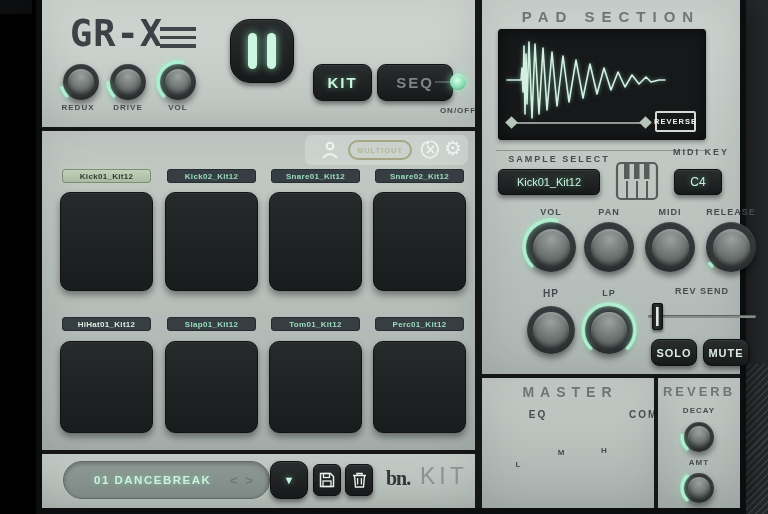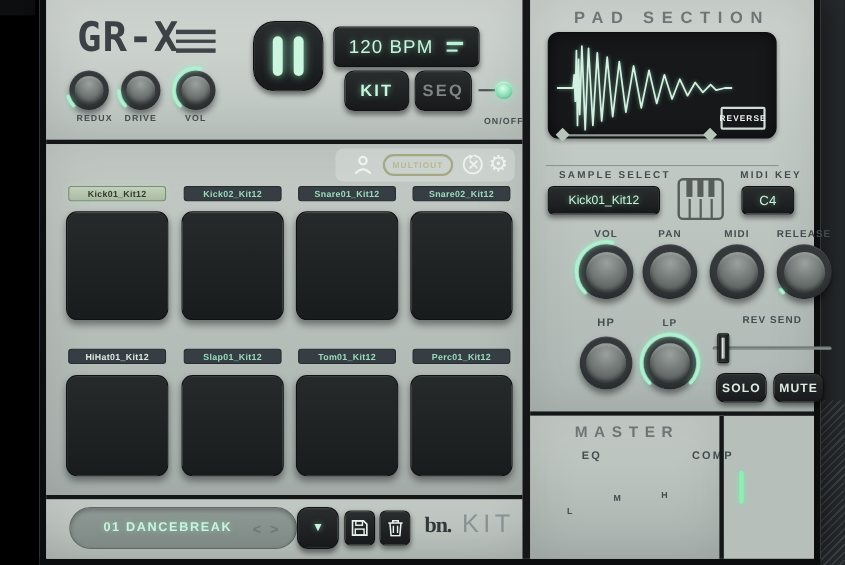--- a/index.html
+++ b/index.html
@@ -102,41 +102,34 @@
             <circle cx="24" cy="24" r="20" pathLength="100" transform="rotate(135 24 24)" stroke-dasharray="12 100"></circle>
           </svg>
         <div class="cap"></div>
       </div>
       <div class="knob" style="left:118px;top:64px;width:36px;height:36px;">
         <svg width="48" height="48" viewBox="0 0 48 48">
             <circle cx="24" cy="24" r="20" pathLength="100" transform="rotate(135 24 24)" stroke-dasharray="41 100"></circle>
           </svg>
         <div class="cap"></div>
       </div>
-      <div class="dimlbl" style="left:14px;top:103px;width:60px;font-size:8px;letter-spacing:1px;">REDUX</div>
+      <div class="dimlbl" style="left:6px;top:103px;width:60px;font-size:8px;letter-spacing:1px;">REDUX</div>
       <div class="dimlbl" style="left:56px;top:103px;width:60px;font-size:8px;letter-spacing:1px;">DRIVE</div>
       <div class="dimlbl" style="left:106px;top:103px;width:60px;font-size:8px;letter-spacing:1px;">VOL</div>
 
       <div class="dk" style="left:188px;top:19px;width:64px;height:64px;border-radius:20px;gap:10px;">
         <div style="width:9px;height:36px;border-radius:5px;background:#cdf6e0;box-shadow:0 0 9px rgba(150,245,200,.8);"></div>
         <div style="width:9px;height:36px;border-radius:5px;background:#cdf6e0;box-shadow:0 0 9px rgba(150,245,200,.8);"></div>
       </div>
 
-      <div class="dk" style="left:261px;top:24px;width:133px;height:37px;border-radius:6px;justify-content:flex-start;padding-left:13px;">
-        <span class="mint" style="font-size:17px;letter-spacing:1px;">120 BPM</span>
-        <span style="margin-left:12px;display:inline-block;">
-          <span style="display:block;width:15px;height:2.5px;background:#b9f2d8;box-shadow:0 0 4px rgba(150,245,200,.7);margin-bottom:4px;"></span>
-          <span style="display:block;width:10px;height:2.5px;background:#b9f2d8;box-shadow:0 0 4px rgba(150,245,200,.7);"></span>
-        </span>
-      </div>
 
       <div class="dk" style="left:271px;top:64px;width:59px;height:37px;">
         <span class="mint" style="font-size:15px;font-weight:bold;letter-spacing:2px;">KIT</span>
       </div>
-      <div class="dk" style="left:335px;top:64px;width:52px;height:37px;">
+      <div class="dk" style="left:335px;top:64px;width:76px;height:37px;">
         <span class="greytx" style="font-size:15px;font-weight:bold;letter-spacing:2px;">SEQ</span>
       </div>
       <div class="abs" style="left:393px;top:81px;width:15px;height:2px;background:#4c5355;"></div>
       <div class="abs" style="left:408px;top:74px;width:16px;height:16px;border-radius:50%;
            background:radial-gradient(circle at 45% 40%, #d9ffe9, #7fd9ae 60%, #3f7c61 100%);
            box-shadow:0 0 8px rgba(140,245,195,.8), inset 0 1px 1px rgba(255,255,255,.6);"></div>
       <div class="dimlbl" style="left:388px;top:106px;width:56px;font-size:8px;letter-spacing:1px;">ON/OFF</div>
     </div>
 
     <div class="divider" style="left:0;top:127px;width:433px;height:4px;"></div>
@@ -236,21 +229,21 @@
       </div>
       <div class="abs" style="left:344px;top:13px;font-size:20px;font-weight:bold;color:#31373a;letter-spacing:-1px;font-family:Liberation Serif, serif;">bn.</div>
       <div class="abs" style="left:378px;top:9px;font-size:23px;color:#8a9193;letter-spacing:4px;">KIT</div>
     </div>
 
     <div class="divider" style="left:433px;top:0;width:7px;height:508px;"></div>
 
     <div class="panel" id="p-right">
       <div class="title" style="left:0;top:8px;width:258px;font-size:15px;letter-spacing:7px;">PAD SECTION</div>
 
-      <div class="abs" style="left:16px;top:29px;width:208px;height:97px;border-radius:10px;background:#16181a;border:1px solid #0b0d0e;box-shadow:inset 0 0 14px rgba(0,0,0,.6), 0 2px 4px rgba(0,0,0,.35);">
+      <div class="abs" style="left:16px;top:29px;width:208px;height:111px;border-radius:3px;background:#16181a;border:1px solid #0b0d0e;box-shadow:inset 0 0 14px rgba(0,0,0,.6), 0 2px 4px rgba(0,0,0,.35);">
         <svg class="abs" style="left:0;top:2px;filter:drop-shadow(0 0 2px rgba(160,240,200,.55));" width="208" height="90" viewBox="0 0 208 90">
           <polyline points="8,48 22,48 23,36 24,60 25,14 26,82 27,22 28,72 30,10 33,86 36,12 40,82 44,16 48,78 53,20 58,74 64,24 70,70 77,28 84,66 91,32 98,62 105,36 112,58 119,40 126,55 133,43 140,52 147,45 152,50 160,48 166,48" fill="none" stroke="#d4f0e3" stroke-width="1.6" stroke-linejoin="round" stroke-linecap="round"></polyline>
         </svg>
         <div class="abs" style="left:14px;top:92px;width:134px;height:2px;background:#8e9a93;"></div>
         <div class="abs" style="left:8px;top:88px;width:9px;height:9px;background:#b7c5bb;transform:rotate(45deg);"></div>
         <div class="abs" style="left:142px;top:88px;width:9px;height:9px;background:#b7c5bb;transform:rotate(45deg);"></div>
         <div class="abs" style="right:9px;bottom:7px;width:41px;height:21px;border:2px solid #d2dbd5;border-radius:2px;display:flex;align-items:center;justify-content:center;">
           <span style="font-size:7.5px;font-weight:bold;letter-spacing:1px;color:#eef4f0;">REVERSE</span>
         </div>
       </div>
@@ -261,21 +254,21 @@
       <div class="dk" style="left:16px;top:169px;width:102px;height:26px;border-radius:5px;">
         <span class="mint" style="font-size:11px;">Kick01_Kit12</span>
       </div>
       <svg class="abs" style="left:133px;top:161px;" width="44" height="40" viewBox="0 0 44 40">
         <rect x="2" y="2" width="40" height="36" rx="4" fill="none" stroke="#565d5a" stroke-width="2.2"></rect>
         <path d="M12,20 V38 M22,20 V38 M32,20 V38" stroke="#565d5a" stroke-width="2"></path>
         <rect x="9" y="2" width="5.5" height="16" fill="#565d5a"></rect>
         <rect x="19" y="2" width="5.5" height="16" fill="#565d5a"></rect>
         <rect x="29" y="2" width="5.5" height="16" fill="#565d5a"></rect>
       </svg>
-      <div class="dimlbl" style="left:180px;top:154px;width:78px;font-size:9px;letter-spacing:2px;text-align:center;">MIDI KEY</div>
+      <div class="dimlbl" style="left:180px;top:147px;width:78px;font-size:9px;letter-spacing:2px;text-align:center;">MIDI KEY</div>
       <div class="dk" style="left:192px;top:169px;width:48px;height:26px;border-radius:5px;">
         <span class="mint" style="font-size:12px;">C4</span>
       </div>
 
       <div class="dimlbl" style="left:39px;top:207px;width:60px;font-size:9px;letter-spacing:1px;">VOL</div>
       <div class="dimlbl" style="left:97px;top:207px;width:60px;font-size:9px;letter-spacing:1px;">PAN</div>
       <div class="dimlbl" style="left:158px;top:207px;width:60px;font-size:9px;letter-spacing:1px;">MIDI</div>
       <div class="dimlbl" style="left:209px;top:207px;width:80px;font-size:9px;letter-spacing:1px;">RELEASE</div>
 
       <div class="knob" style="left:44px;top:222px;width:50px;height:50px;">
@@ -352,15 +345,32 @@
 
       <div class="abs" style="left:176px;top:48px;width:30px;height:82px;">
         <div class="vtrack" style="left:13px;top:0;height:82px;"></div>
         <div class="abs" style="left:13.5px;top:2px;width:4px;height:30px;background:#8df0b2;box-shadow:0 0 6px rgba(120,240,170,.8);border-radius:2px;"></div>
         <div class="vhandle" style="top: 44%;"></div>
       </div>
     </div>
 
     <div class="divider" style="left:612px;top:378px;width:4px;height:130px;"></div>
 
+    <div class="panel" id="p-reverb">
+      <div class="title" style="left:0;top:6px;width:82px;font-size:13px;letter-spacing:3px;">REVERB</div>
+      <div class="dimlbl" style="left:11px;top:28px;width:60px;font-size:8px;letter-spacing:1px;">DECAY</div>
+      <div class="knob" style="left:26px;top:44px;width:30px;height:30px;">
+        <svg width="42" height="42" viewBox="0 0 42 42">
+            <circle cx="21" cy="21" r="17" pathLength="100" transform="rotate(135 21 21)" stroke-dasharray="14 100"></circle>
+          </svg>
+        <div class="cap"></div>
+      </div>
+      <div class="dimlbl" style="left:11px;top:80px;width:60px;font-size:8px;letter-spacing:1px;">AMT</div>
+      <div class="knob" style="left:26px;top:95px;width:30px;height:30px;">
+        <svg width="42" height="42" viewBox="0 0 42 42">
+            <circle cx="21" cy="21" r="17" pathLength="100" transform="rotate(135 21 21)" stroke-dasharray="25 100"></circle>
+          </svg>
+        <div class="cap"></div>
+      </div>
+    </div>
 
   </div>
 </div>
 
 </body></html>

